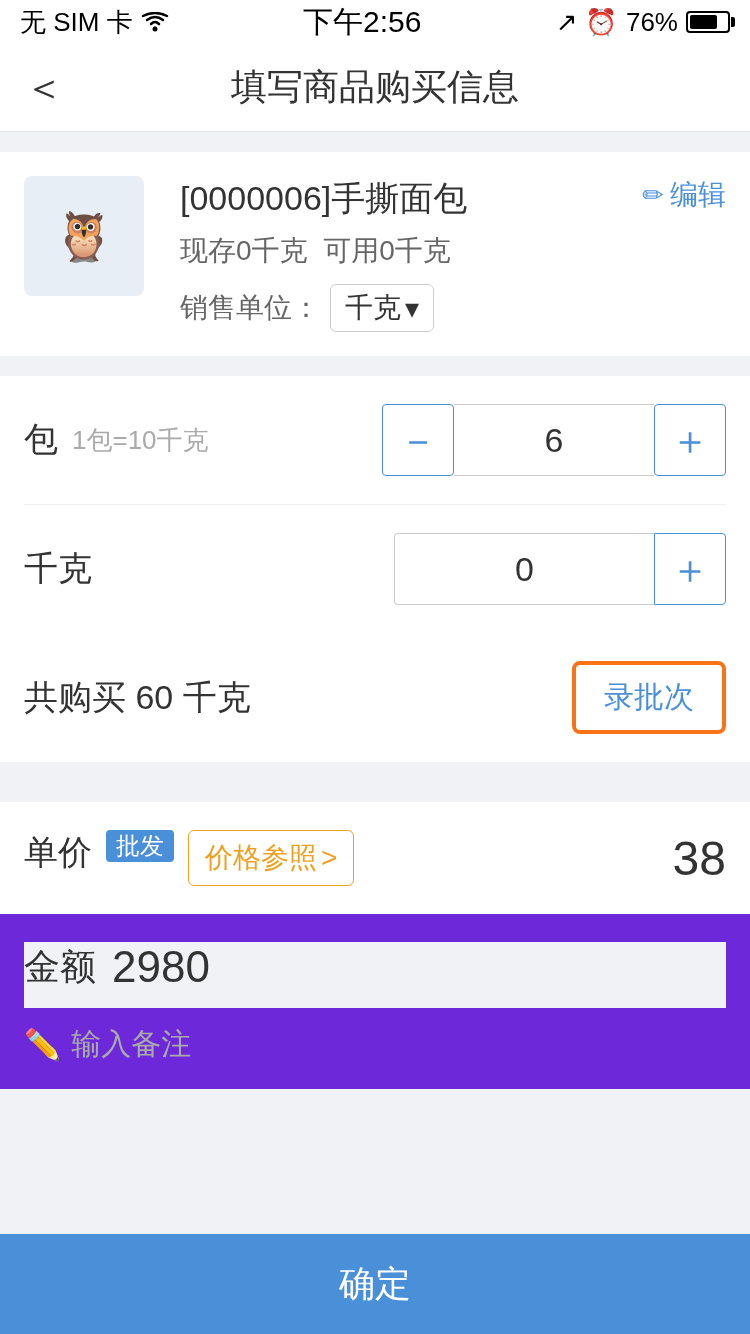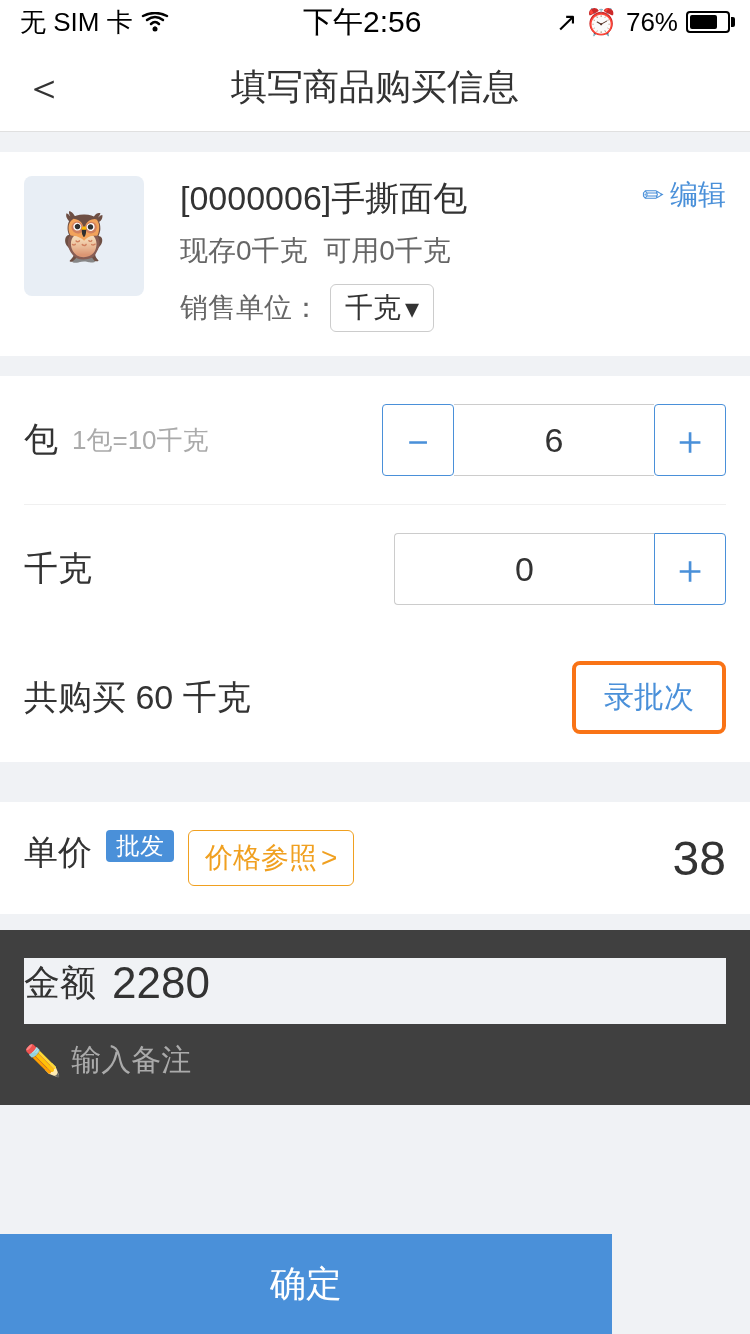--- a/index.html
+++ b/index.html
@@ -322,23 +322,22 @@
       cursor: pointer;
     }
     .price-value {
       font-size: 48px;
       color: #333;
       font-weight: 500;
     }
 
     
     .amount-section {
-      background: #404040;
+      background: #6d28d9;
       padding: 28px 24px 0 24px;
-      margin-top: 16px;
     }
     .amount-row {
       background: #f0f2f5;
       display: flex;
       align-items: center;
       gap: 16px;
       padding-bottom: 16px;
     }
     .amount-label {
       font-size: 36px;
@@ -368,21 +367,21 @@
     .main-content {
       min-height: 860px;
       background: #f0f2f5;
     }
 
     
     .confirm-bar {
       position: fixed;
       bottom: 0;
       left: 0;
-      width: 612px;
+      width: 750px;
       height: 100px;
       background: #4a90d9;
       display: flex;
       align-items: center;
       justify-content: center;
       cursor: pointer;
     }
     .confirm-text {
       font-size: 36px;
       color: #fff;
@@ -495,21 +494,21 @@
       <span>价格参照</span>
       <span>&gt;</span>
     </button>
   </div>
   <span class="price-value">38</span>
 </div>
 
 <div class="amount-section">
   <div class="amount-row">
     <span class="amount-label">金额</span>
-    <span class="amount-value">2280</span>
+    <span class="amount-value">2980</span>
   </div>
   <div class="note-row">
     <span class="note-icon">✏️</span>
     <span class="note-text">输入备注</span>
   </div>
 </div>
 
 <div class="main-content" style="height:300px;"></div>
 
 <div class="confirm-bar">

